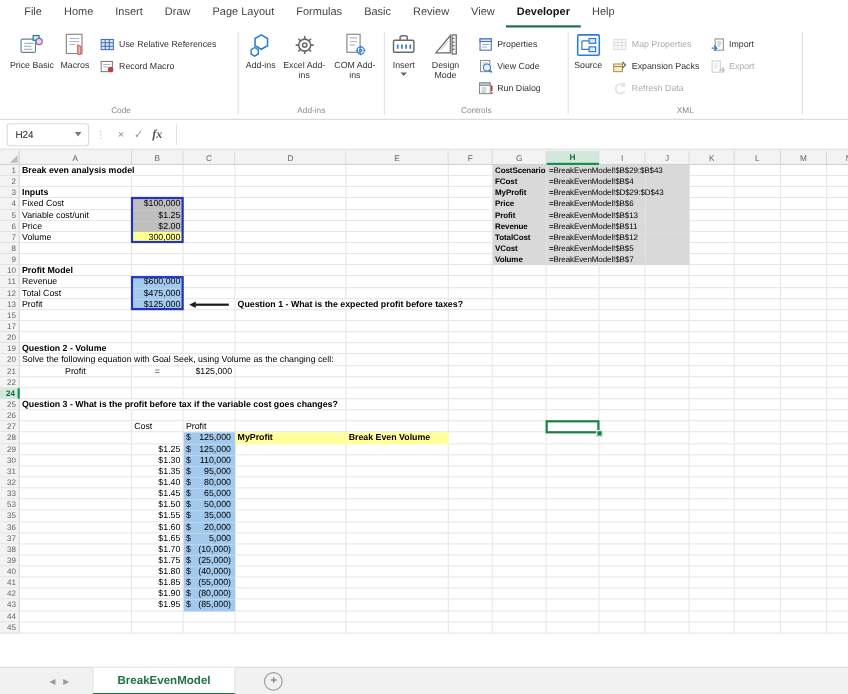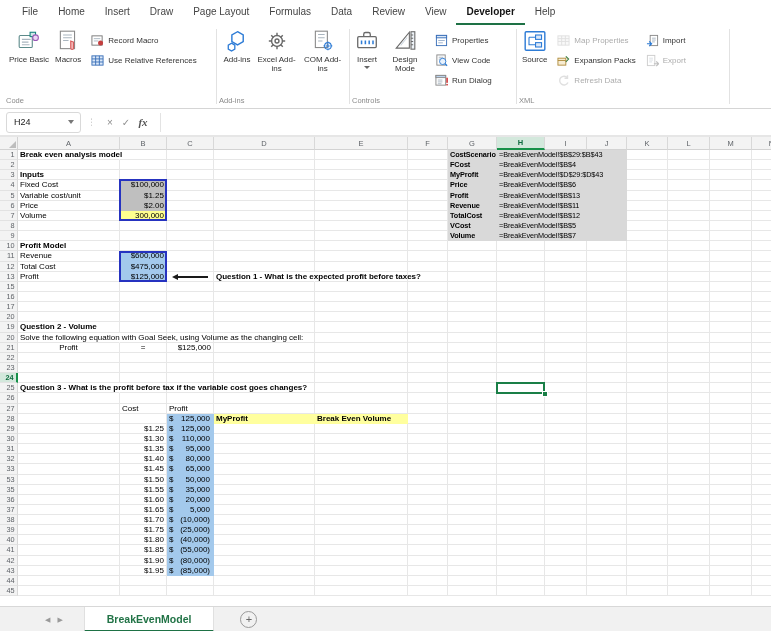--- a/index.html
+++ b/index.html
@@ -6,21 +6,21 @@
     font-family:"Liberation Sans",sans-serif;-webkit-font-smoothing:antialiased;}
   
   #menubar{height:25px;display:flex;align-items:stretch;padding-left:12px;background:#fff;}
   .menu-tab{display:flex;align-items:center;padding:0 10px;font-size:10px;color:#444;cursor:default;border-bottom:2.5px solid transparent;}
   .menu-tab.active{color:#141414;font-weight:bold;border-bottom-color:#1e7145;}
   
   #ribbon{height:83px;display:flex;align-items:stretch;background:#fff;border-bottom:1px solid #d5d5d5;padding-left:6px;}
   .rsep{width:1px;background:#e2e2e2;margin:4px 2px;}
   .rgroup{display:flex;flex-direction:column;}
   .rg-content{flex:1;display:flex;align-items:flex-start;padding-top:2px;}
-  .rg-label{font-size:7.5px;color:#8a8a8a;text-align:left;height:13px;line-height:12px;}
+  .rg-label{font-size:7.5px;color:#8a8a8a;text-align:center;height:13px;line-height:12px;}
   .bigbtn{display:flex;flex-direction:column;align-items:center;padding:2px 3px;border-radius:2px;cursor:default;}
   .bigbtn svg{width:24px;height:24px;}
   .biglabel{font-size:8px;color:#333;text-align:center;line-height:9px;margin-top:2px;max-width:40px;}
   .chev{width:0;height:0;border-left:3px solid transparent;border-right:3px solid transparent;border-top:3.5px solid #666;margin-top:2px;}
   .smallcol{display:flex;flex-direction:column;justify-content:flex-start;margin-left:4px;padding-top:3px;}
   .smallbtn{display:flex;align-items:center;height:20px;font-size:8px;color:#333;white-space:nowrap;padding:0 3px;border-radius:2px;}
   .smallbtn svg{width:13px;height:13px;margin-right:4px;flex:none;}
   .smallbtn.disabled{opacity:.42;}
   
   #fbar{height:26px;display:flex;align-items:center;border-bottom:2px solid #e6e6e6;background:#fff;padding-left:6px;}
@@ -73,21 +73,21 @@
 </head>
 <body>
 
 <nav id="menubar">
     <span class="menu-tab">File</span>
     <span class="menu-tab">Home</span>
     <span class="menu-tab">Insert</span>
     <span class="menu-tab">Draw</span>
     <span class="menu-tab">Page Layout</span>
     <span class="menu-tab">Formulas</span>
-    <span class="menu-tab">Data</span>
+    <span class="menu-tab">Basic</span>
     <span class="menu-tab">Review</span>
     <span class="menu-tab">View</span>
     <span class="menu-tab active">Developer</span>
     <span class="menu-tab">Help</span>
   </nav>
 
 <div id="ribbon">
   <div class="rgroup" style="width:208px;">
     <div class="rg-content">
       <div class="bigbtn">
@@ -108,35 +108,35 @@
               <path d="M6.5 5.5h8M6.5 8h8M6.5 10.5h5" stroke="#aab6c0" fill="none"></path>
               <path d="M13.5 11v6.5c0 1.8 2.6 1.8 2.6 0V12z" fill="#f4b6b6" stroke="#d85c5c"></path>
             </svg>
           </span>
         <span class="biglabel">Macros</span>
       </div>
       <div class="smallcol">
         <div class="smallbtn">
           <span style="display: inline-flex;">
               <svg viewBox="0 0 14 14" style="width: 13px; height: 13px; margin-right: 4px;">
+                <rect x="1" y="2" width="12" height="10" fill="#dbe8f8" stroke="#3a6fb8"></rect>
+                <path d="M1 5.3h12M1 8.6h12M5 2v10M9 2v10" stroke="#3a6fb8" fill="none"></path>
+              </svg>
+            </span>
+          <span>Use Relative References</span>
+        </div>
+        <div class="smallbtn">
+          <span style="display: inline-flex;">
+              <svg viewBox="0 0 14 14" style="width: 13px; height: 13px; margin-right: 4px;">
                 <rect x="1" y="2" width="11" height="10" fill="#fff" stroke="#777"></rect>
                 <path d="M3 5h7M3 7.5h5" stroke="#aab6c0" fill="none"></path>
                 <circle cx="10.3" cy="9.8" r="2.7" fill="#c43e3e"></circle>
               </svg>
             </span>
           <span>Record Macro</span>
-        </div>
-        <div class="smallbtn">
-          <span style="display: inline-flex;">
-              <svg viewBox="0 0 14 14" style="width: 13px; height: 13px; margin-right: 4px;">
-                <rect x="1" y="2" width="12" height="10" fill="#dbe8f8" stroke="#3a6fb8"></rect>
-                <path d="M1 5.3h12M1 8.6h12M5 2v10M9 2v10" stroke="#3a6fb8" fill="none"></path>
-              </svg>
-            </span>
-          <span>Use Relative References</span>
         </div>
       </div>
     </div>
     <div class="rg-label">Code</div>
   </div>
   <div class="rsep"></div>
 
   <div class="rgroup" style="width:128px;">
     <div class="rg-content" style="justify-content:center;">
       <div class="bigbtn">
@@ -576,37 +576,20 @@
       <div class="g-c" style="width: 49px;"></div>
       <div class="g-c" style="width: 48px;"></div>
       <div class="g-c" style="width: 42px;"></div>
       <div class="g-c" style="width: 40px;"></div>
       <div class="g-c" style="width: 41px;"></div>
       <div class="g-c" style="width: 42px;"></div>
       <div class="g-c" style="width: 42px;"></div>
       <div class="g-c" style="width: 40px;"></div>
     </div>
     <div class="g-row">
-      <div class="g-rh">16</div>
-      <div class="g-c" style="width: 102px;"></div>
-      <div class="g-c" style="width: 47px;"></div>
-      <div class="g-c" style="width: 47px;"></div>
-      <div class="g-c" style="width: 101px;"></div>
-      <div class="g-c" style="width: 93px;"></div>
-      <div class="g-c" style="width: 40px;"></div>
-      <div class="g-c" style="width: 49px;"></div>
-      <div class="g-c" style="width: 48px;"></div>
-      <div class="g-c" style="width: 42px;"></div>
-      <div class="g-c" style="width: 40px;"></div>
-      <div class="g-c" style="width: 41px;"></div>
-      <div class="g-c" style="width: 42px;"></div>
-      <div class="g-c" style="width: 42px;"></div>
-      <div class="g-c" style="width: 40px;"></div>
-    </div>
-    <div class="g-row">
       <div class="g-rh">17</div>
       <div class="g-c" style="width: 102px;"></div>
       <div class="g-c" style="width: 47px;"></div>
       <div class="g-c" style="width: 47px;"></div>
       <div class="g-c" style="width: 101px;"></div>
       <div class="g-c" style="width: 93px;"></div>
       <div class="g-c" style="width: 40px;"></div>
       <div class="g-c" style="width: 49px;"></div>
       <div class="g-c" style="width: 48px;"></div>
       <div class="g-c" style="width: 42px;"></div>
@@ -679,37 +662,20 @@
       <div class="g-c" style="width: 48px;"></div>
       <div class="g-c" style="width: 42px;"></div>
       <div class="g-c" style="width: 40px;"></div>
       <div class="g-c" style="width: 41px;"></div>
       <div class="g-c" style="width: 42px;"></div>
       <div class="g-c" style="width: 42px;"></div>
       <div class="g-c" style="width: 40px;"></div>
     </div>
     <div class="g-row">
       <div class="g-rh">22</div>
-      <div class="g-c" style="width: 102px;"></div>
-      <div class="g-c" style="width: 47px;"></div>
-      <div class="g-c" style="width: 47px;"></div>
-      <div class="g-c" style="width: 101px;"></div>
-      <div class="g-c" style="width: 93px;"></div>
-      <div class="g-c" style="width: 40px;"></div>
-      <div class="g-c" style="width: 49px;"></div>
-      <div class="g-c" style="width: 48px;"></div>
-      <div class="g-c" style="width: 42px;"></div>
-      <div class="g-c" style="width: 40px;"></div>
-      <div class="g-c" style="width: 41px;"></div>
-      <div class="g-c" style="width: 42px;"></div>
-      <div class="g-c" style="width: 42px;"></div>
-      <div class="g-c" style="width: 40px;"></div>
-    </div>
-    <div class="g-row">
-      <div class="g-rh">23</div>
       <div class="g-c" style="width: 102px;"></div>
       <div class="g-c" style="width: 47px;"></div>
       <div class="g-c" style="width: 47px;"></div>
       <div class="g-c" style="width: 101px;"></div>
       <div class="g-c" style="width: 93px;"></div>
       <div class="g-c" style="width: 40px;"></div>
       <div class="g-c" style="width: 49px;"></div>
       <div class="g-c" style="width: 48px;"></div>
       <div class="g-c" style="width: 42px;"></div>
       <div class="g-c" style="width: 40px;"></div>

